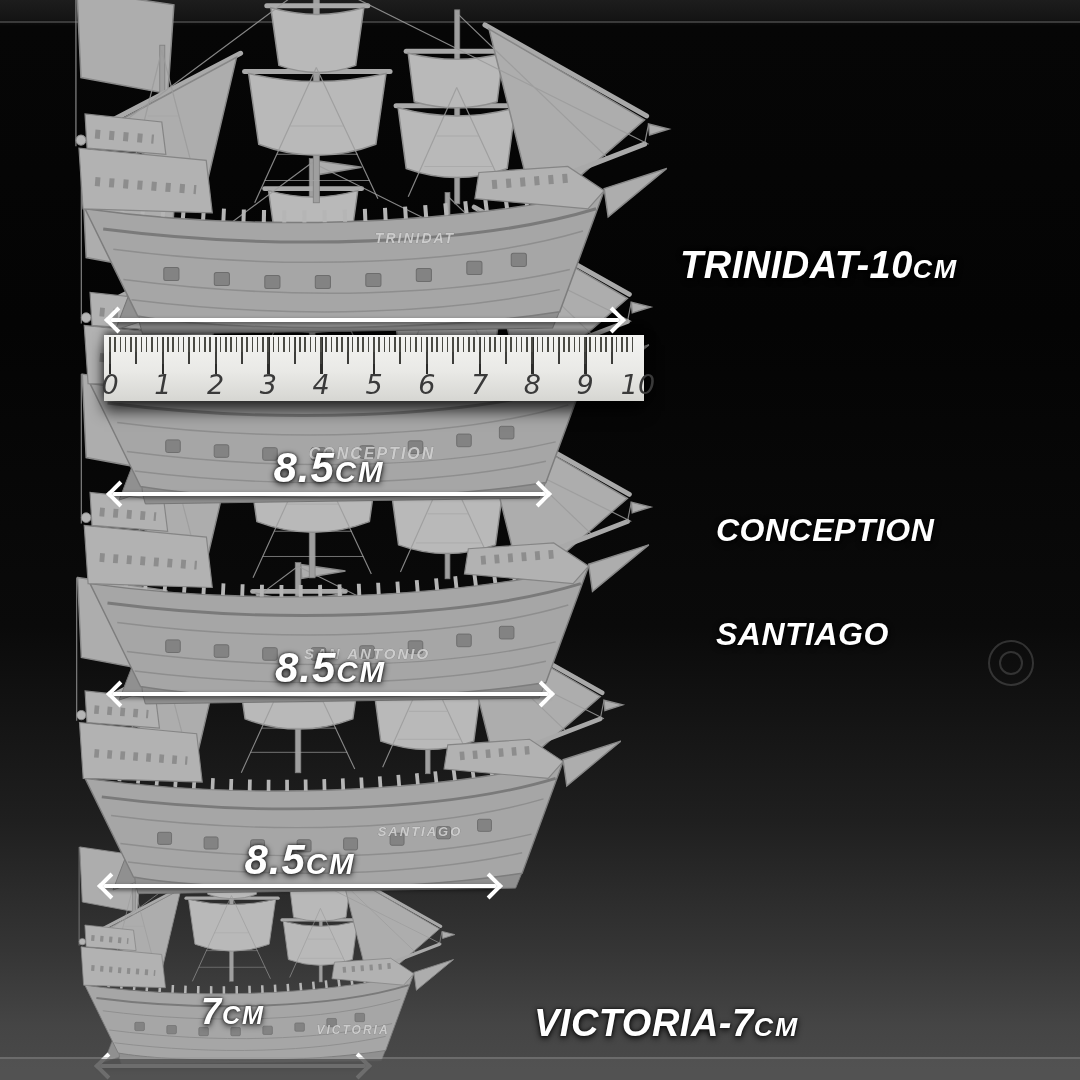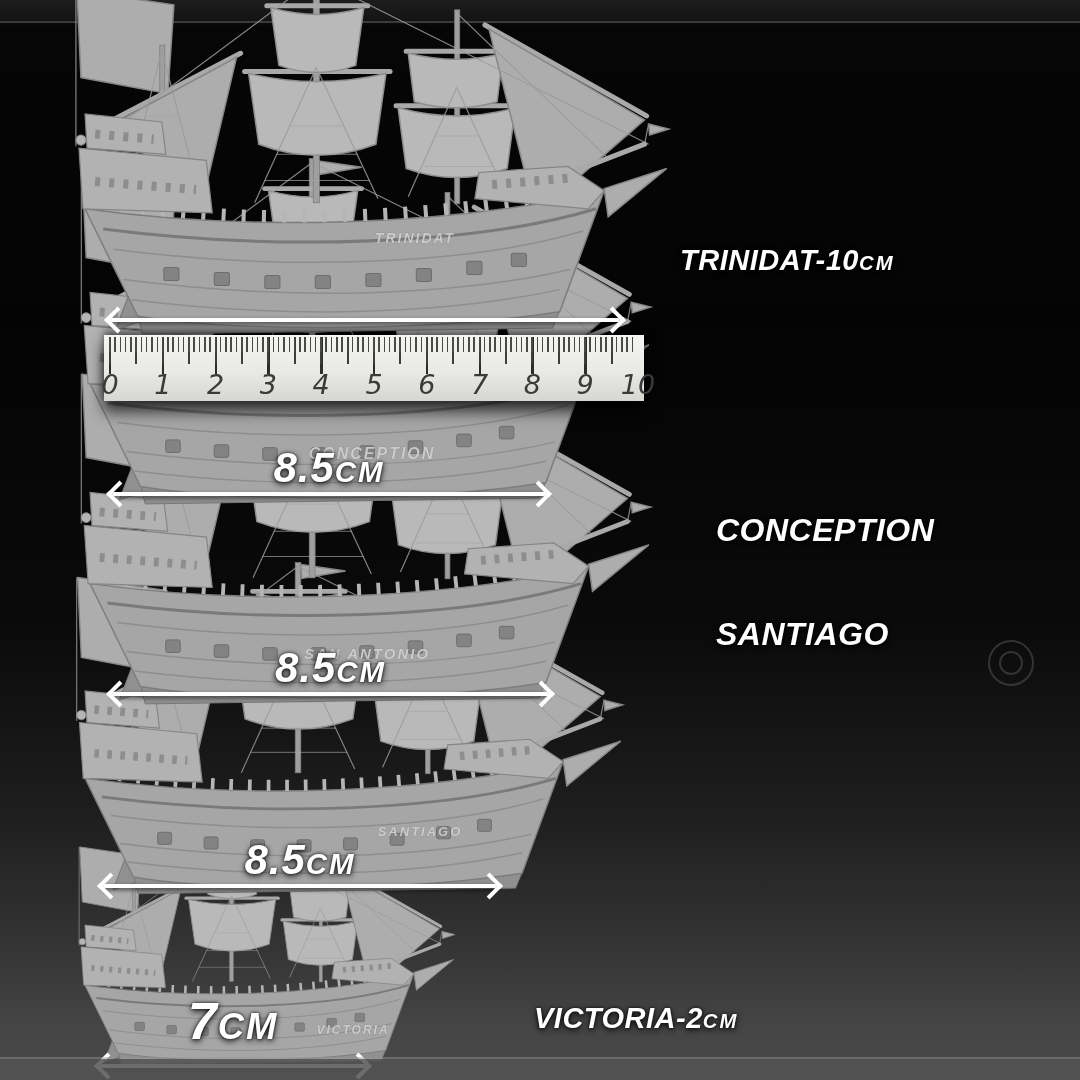--- a/index.html
+++ b/index.html
@@ -65,21 +65,21 @@
   .dim-arrow::after{right:-2px;border-right:4px solid #fff;border-top:4px solid #fff;
     transform:translateY(-50%) rotate(45deg);}
 
   
   .mlabel{position:absolute;text-align:center;color:#fff;font-weight:bold;
     font-size:42px;letter-spacing:1px;
     text-shadow:0 2px 6px rgba(0,0,0,.9),0 0 3px rgba(0,0,0,.8);}
   .mlabel .unit,.slabel .unit{font-size:.70em;letter-spacing:2px;}
   .slabel{position:absolute;color:#fff;font-weight:bold;
     text-shadow:0 2px 6px rgba(0,0,0,.9),0 0 3px rgba(0,0,0,.8);white-space:nowrap;}
-  .slabel.big{font-size:29px;letter-spacing:0.5px;}
+  .slabel.big{font-size:38px;letter-spacing:0.5px;}
   .slabel.row{font-size:32px;letter-spacing:0.5px;}
   .slabel .inline-measure{margin-left:44px;}
 </style>
 </head>
 <body>
 
 <div id="stage">
 
   <div class="top-line"></div>
 
@@ -189,28 +189,28 @@
   <div class="dim-arrow" style="left:112px;top:492px;width:434px;"></div>
   <div class="mlabel" style="left:112px;width:434px;top:444px;"><span>8.5</span><span class="unit">CM</span></div>
 
   <div class="dim-arrow" style="left:112px;top:692px;width:437px;"></div>
   <div class="mlabel" style="left:112px;width:437px;top:644px;"><span>8.5</span><span class="unit">CM</span></div>
 
   <div class="dim-arrow" style="left:103px;top:884px;width:394px;"></div>
   <div class="mlabel" style="left:103px;width:394px;top:836px;"><span>8.5</span><span class="unit">CM</span></div>
 
   <div class="dim-arrow" style="left:100px;top:1064px;width:266px;"></div>
-  <div class="mlabel" style="left:100px;width:266px;top:991px;font-size:52px;"><span>7</span><span class="unit">CM</span></div>
+  <div class="mlabel" style="left:100px;width:266px;top:991px;font-size:36px;"><span>7</span><span class="unit">CM</span></div>
 
   <div class="slabel big" style="left:680px;top:244px;"><span>TRINIDAT-10</span><span class="unit">CM</span></div>
 
   <div class="slabel row" style="left:716px;top:512px;">CONCEPTION</div>
   <div class="slabel row" style="left:716px;top:616px;">SANTIAGO</div>
 
-  <div class="slabel big" style="left:534px;top:1002px;"><span>VICTORIA-2</span><span class="unit">CM</span></div>
+  <div class="slabel big" style="left:534px;top:1002px;"><span>VICTORIA-7</span><span class="unit">CM</span></div>
 
   <div class="floor-band"></div>
   <div class="horizon-line"></div>
   <div class="watermark">
     <div class="inner"></div>
   </div>
 
 </div>
 
 </body></html>

